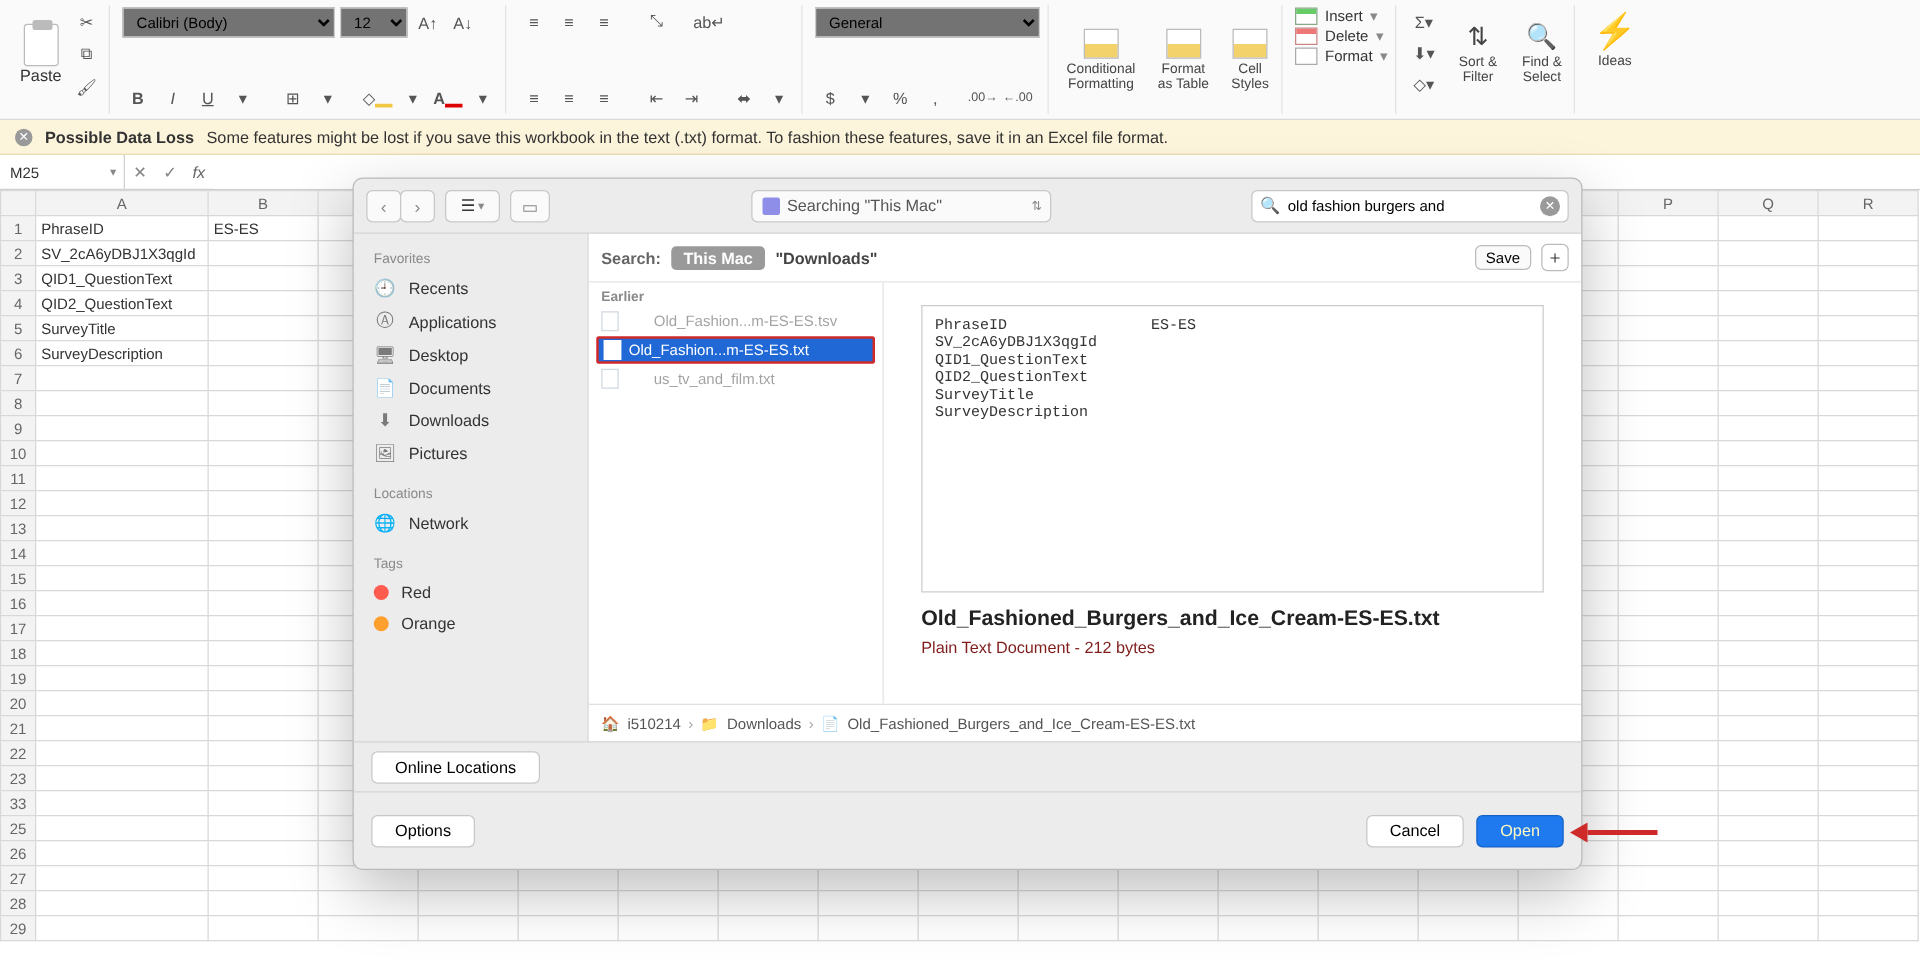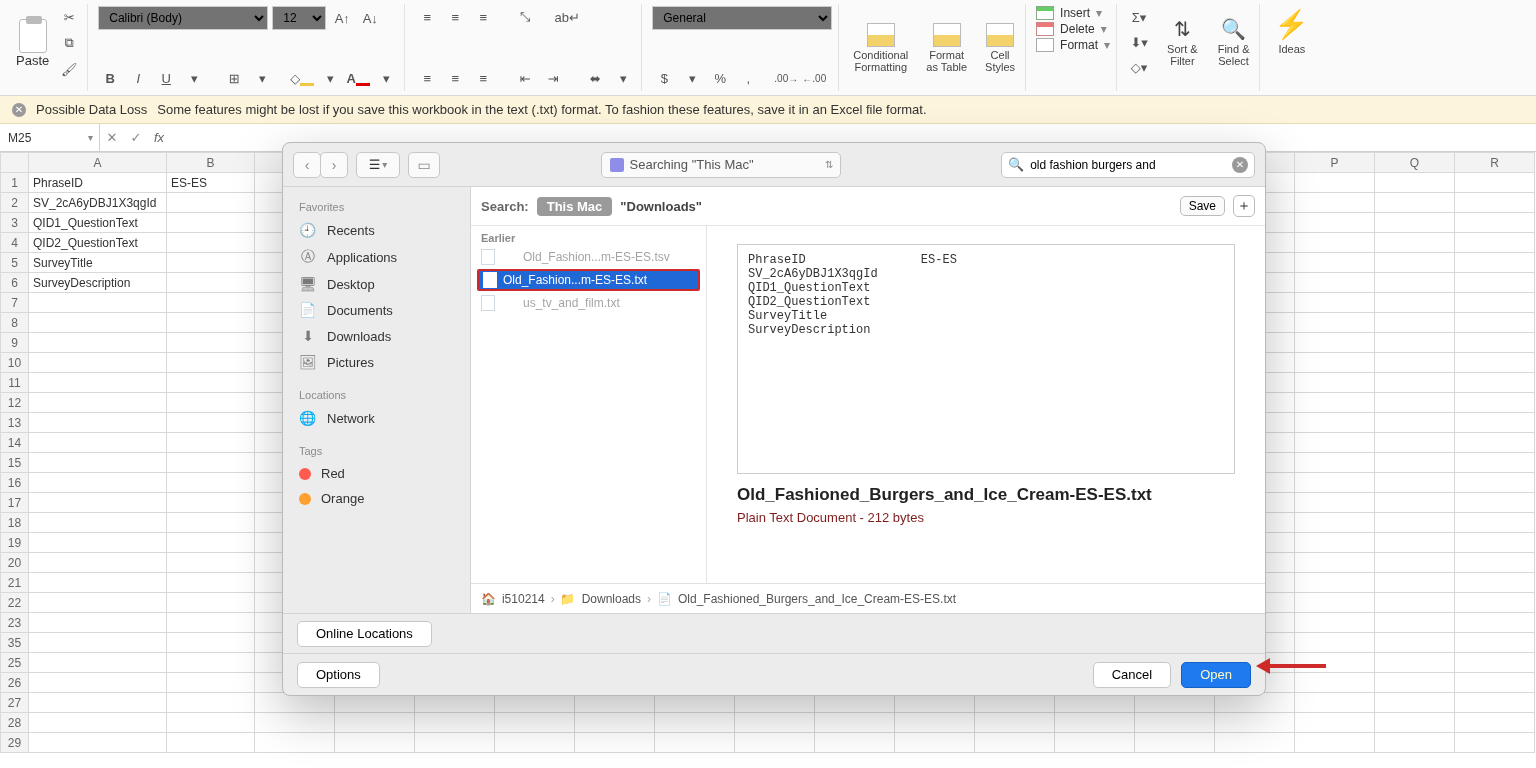--- a/index.html
+++ b/index.html
@@ -26,21 +26,21 @@
   .idf-row { display:flex; align-items:center; gap:6px; }
   .idf-icon { width:18px; height:14px; display:inline-block; }
   .i-ins { background: linear-gradient(#6c6 33%, #fff 33%); border:1px solid #8a8;}
   .i-del { background: linear-gradient(#e77 33%, #fff 33%); border:1px solid #c88;}
   .i-fmt { background:#fff; border:1px solid #aaa;}
   .cf-icon,.ft-icon,.cs-icon { width:28px; height:24px; border:1px solid #bbb; background:linear-gradient(#fff 50%, #f3d26b 50%); display:inline-block;}
 
   
   .warn { height: 28px; background: #fdf4dc; border-bottom: 1px solid #e8dcb3; display:flex; align-items:center; padding: 0 12px; font-size: 13px; gap:10px;}
   .warn .x { width:14px; height:14px; border-radius:50%; background:#999; color:#fff; display:flex; align-items:center; justify-content:center; font-size:10px;}
-  .warn .title { font-weight:400;}
+  .warn .title { font-weight:700;}
 
   
   .fxbar { height: 28px; display:flex; align-items:center; border-bottom:1px solid #d0d0d0; }
   .namebox { width:100px; height:100%; border-right:1px solid #d0d0d0; display:flex; align-items:center; padding:0 8px; font-size:12px; position:relative;}
   .namebox::after { content:"▾"; position:absolute; right:6px; color:#888; font-size:10px;}
   .fx-btn { width:24px; display:flex; align-items:center; justify-content:center; color:#888; }
   .fx-label { font-style:italic; color:#666; padding:0 6px;}
   .fx-input { flex:1; height:100%; border:none; padding:0 6px; outline:none;}
 
   
@@ -88,21 +88,21 @@
   .file-ico { width:14px; height:16px; background:#fff; border:1px solid #9ab; display:inline-block; position:relative;}
   .file-row.selected .file-ico { border-color:#fff;}
   .preview { flex:1; padding:12px 30px 4px; display:flex; flex-direction:column; overflow:hidden;}
   .preview-box { border:1px solid #ccc; height:230px; padding:8px 10px; font-family: Liberation Mono, monospace; font-size:12px; white-space:pre; overflow:auto; margin-bottom:10px; margin-top:6px;}
   .preview-title { font-size:17px; font-weight:700; color:#222; line-height:1.3;}
   .preview-sub { font-size:13px; color:#7f1d1d; margin-top:4px;}
   .crumbs { border-top:1px solid #e0e0e0; height:30px; display:flex; align-items:center; padding:0 10px; font-size:12px; gap:6px; color:#555;}
   .crumb-sep { color:#aaa;}
 
   .dlg-foot1 { height:40px; border-top:1px solid #d4d4d4; display:flex; align-items:center; padding:0 14px;}
-  .dlg-foot2 { height:42px; border-top:1px solid #d4d4d4; display:flex; align-items:center; padding:0 14px;}
+  .dlg-foot2 { height:62px; border-top:1px solid #d4d4d4; display:flex; align-items:center; padding:0 14px;}
   .mac-btn { height:26px; border:1px solid #c7c7c7; background:#fff; border-radius:5px; padding:0 18px; font-size:13px;}
   .mac-btn.primary { background:#1f7af0; border-color:#1562c7; color:#fef9c3;}
   .spacer { flex:1;}
 
   
   .arrow { position:absolute; top:658px; left:1256px; width:70px; height:16px; }
   .arrow .shaft { position:absolute; top:6px; left:14px; width:56px; height:4px; background:#cf2a2a;}
   .arrow .head { position:absolute; top:0; left:0; width:0; height:0; border-top:8px solid transparent; border-bottom:8px solid transparent; border-right:14px solid #cf2a2a;}
 
   
@@ -803,21 +803,21 @@
           <td></td>
           <td></td>
           <td></td>
           <td></td>
           <td></td>
           <td></td>
           <td></td>
           <td></td>
         </tr>
         <tr>
-          <th class="rowh">35</th>
+          <th class="rowh">33</th>
           <td></td>
           <td></td>
           <td></td>
           <td></td>
           <td></td>
           <td></td>
           <td></td>
           <td></td>
           <td></td>
           <td></td>

